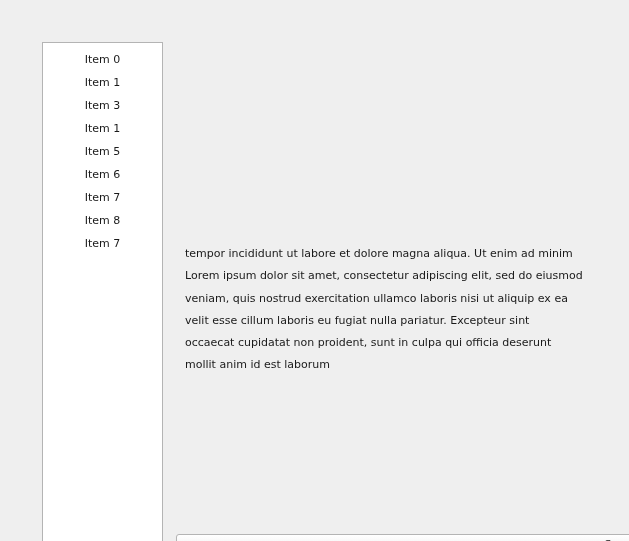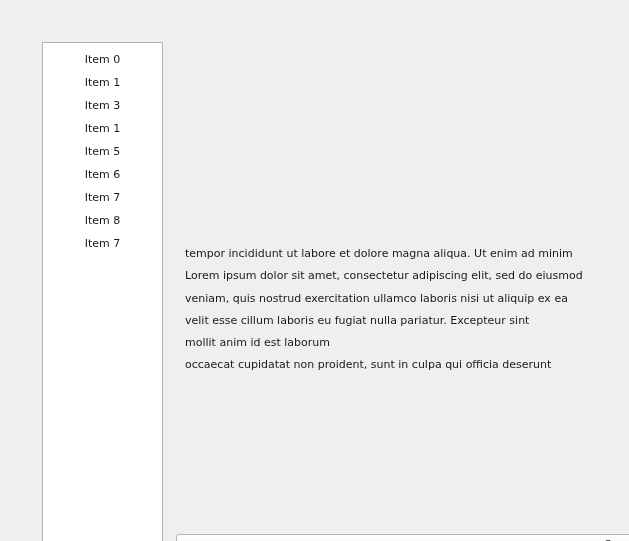--- a/index.html
+++ b/index.html
@@ -82,19 +82,19 @@
       <div class="list-item">Item 8</div>
       <div class="list-item">Item 7</div>
     </div>
 
   <div class="paragraph">
 
   <div class="text-line">tempor incididunt ut labore et dolore magna aliqua. Ut enim ad minim</div>
       <div class="text-line">Lorem ipsum dolor sit amet, consectetur adipiscing elit, sed do eiusmod</div>
       <div class="text-line">veniam, quis nostrud exercitation ullamco laboris nisi ut aliquip ex ea</div>
       <div class="text-line">velit esse cillum laboris eu fugiat nulla pariatur. Excepteur sint</div>
+      <div class="text-line">occaecat cupidatat non proident, sunt in culpa qui officia deserunt</div>
       <div class="text-line">mollit anim id est laborum</div>
-      <div class="text-line">occaecat cupidatat non proident, sunt in culpa qui officia deserunt</div>
     </div>
 
   <button class="something-btn">Something</button>
 
 </div>
 
 </body></html>

